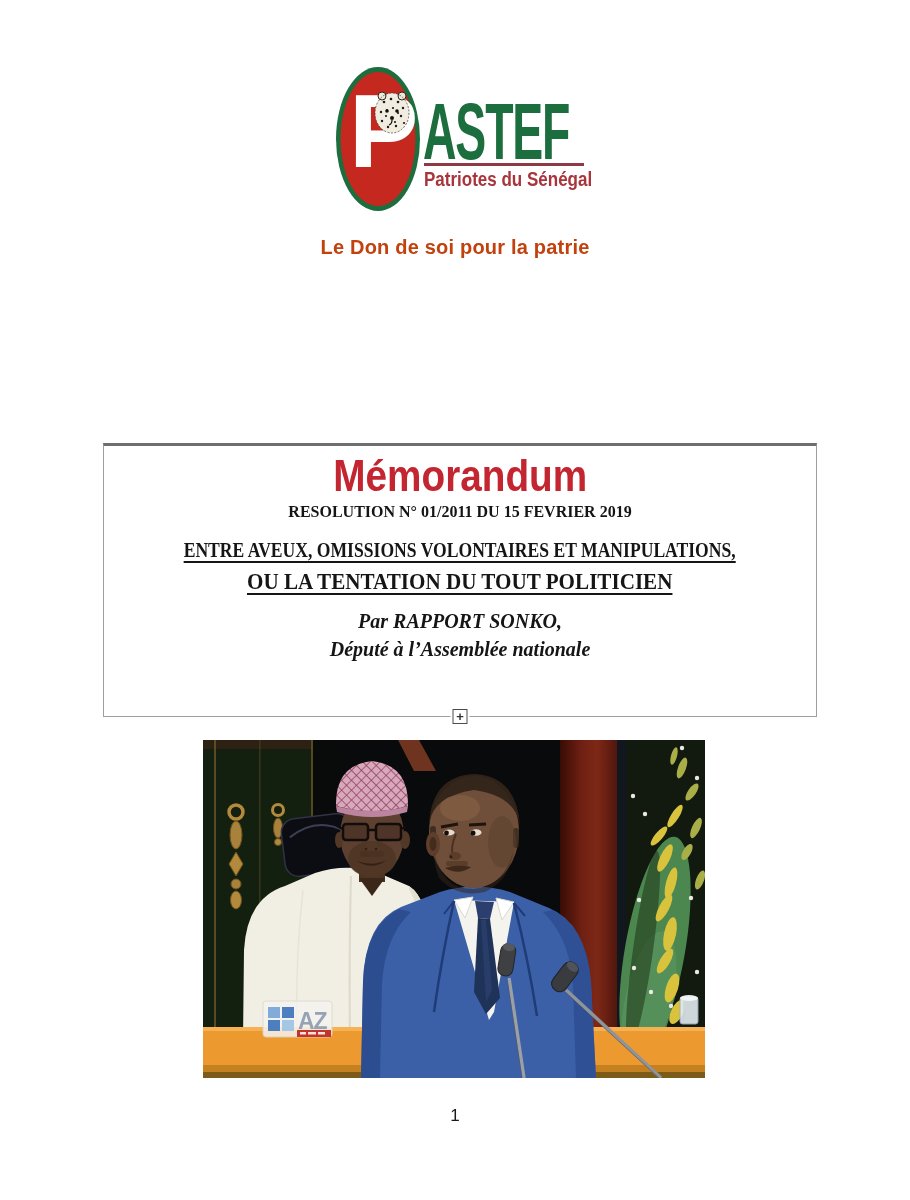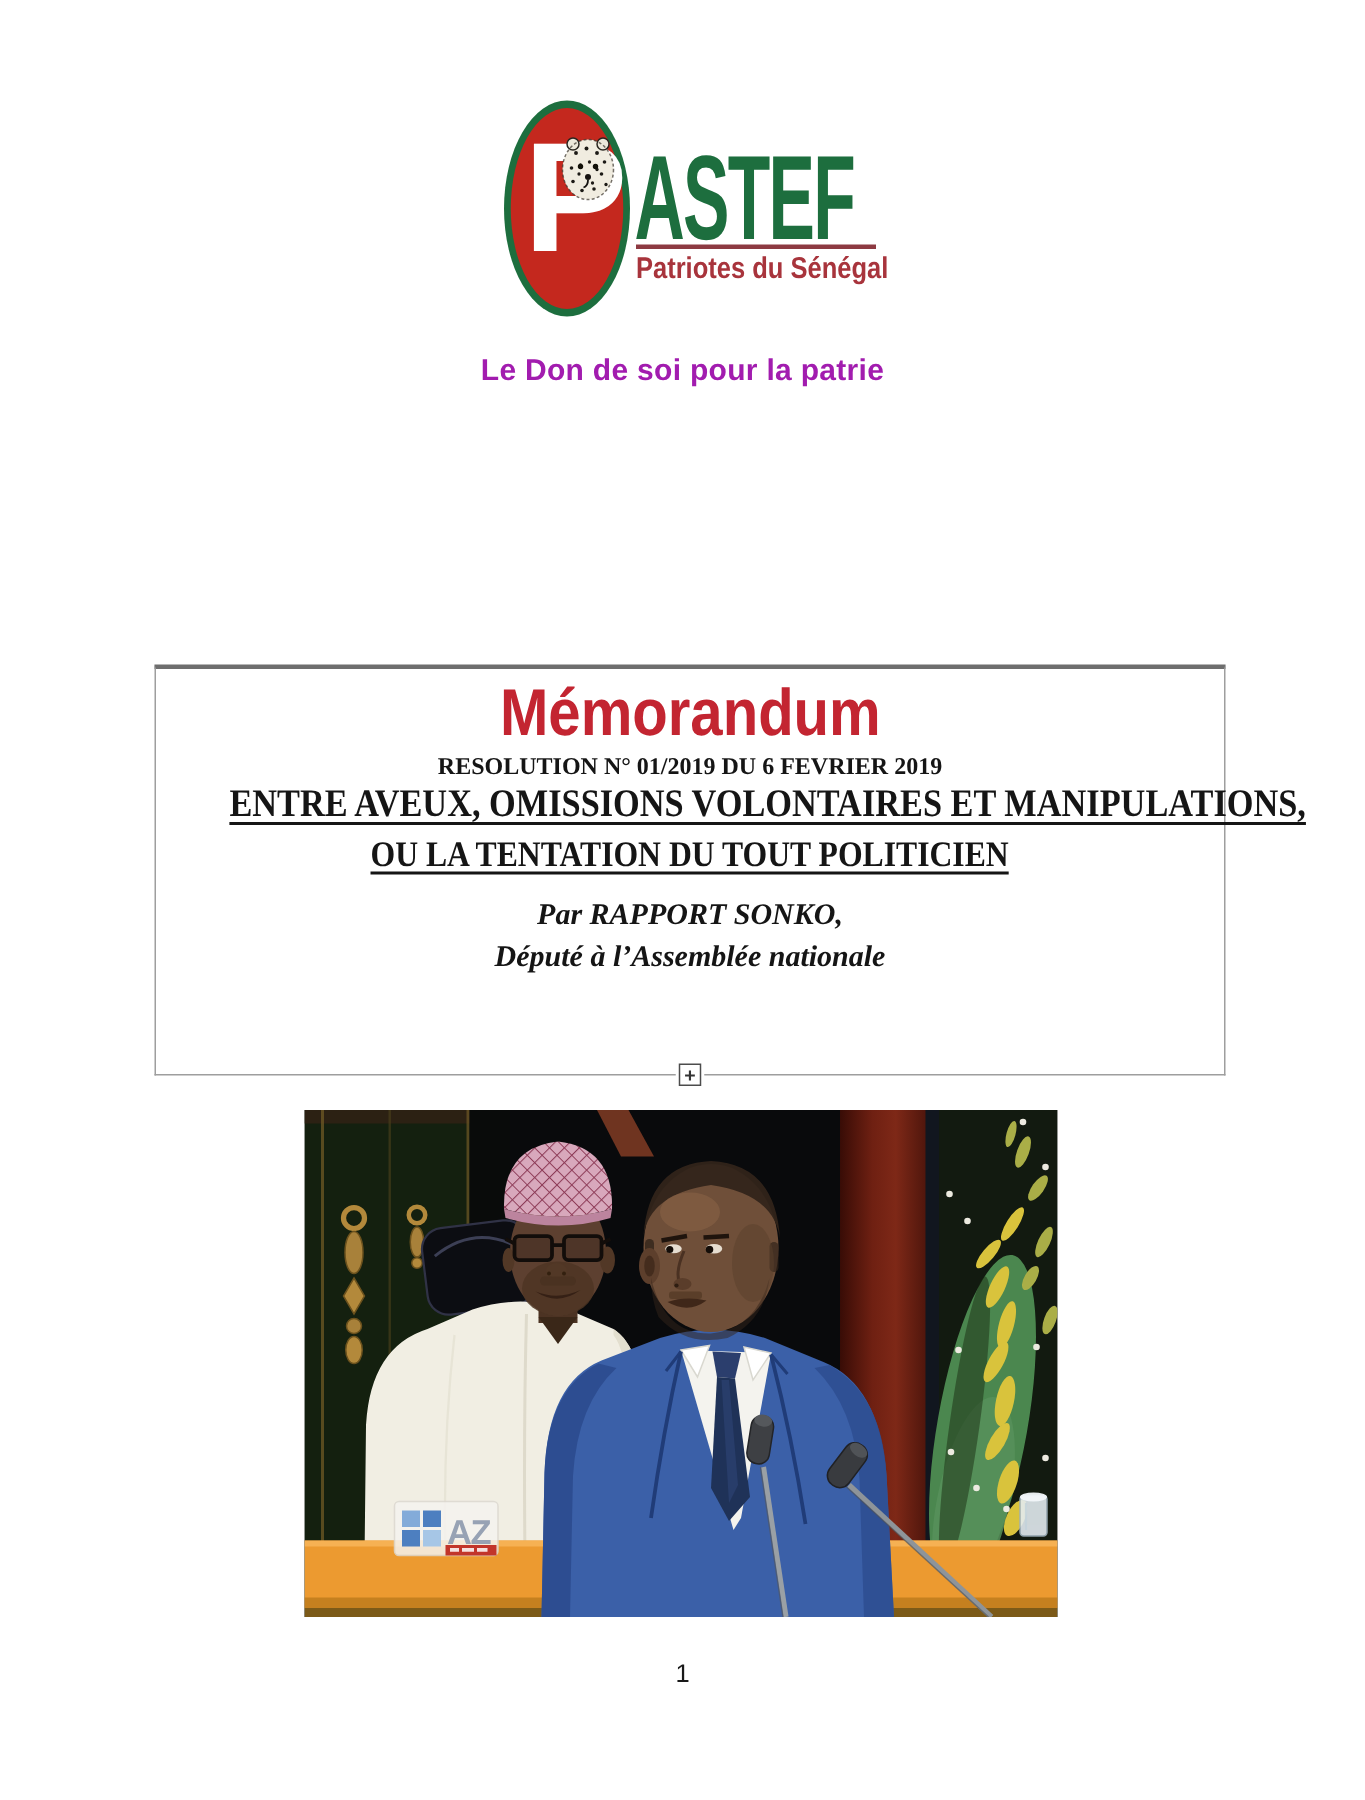--- a/index.html
+++ b/index.html
@@ -10,33 +10,33 @@
   .logo{position:absolute;left:335px;top:64px;width:260px;height:152px;}
   .emblem{position:absolute;left:0;top:2px;width:88px;height:146px;}
   .wordmark{position:absolute;left:88px;top:28px;font-size:80px;line-height:80px;font-weight:bold;
             color:#1d6e3e;letter-spacing:-2px;transform:scale(.58,1);transform-origin:left top;white-space:nowrap;}
   .logo-underline{position:absolute;left:89px;top:99px;width:160px;height:3px;background:#8d3a42;}
   .tagline{position:absolute;left:89px;top:104px;font-size:20px;font-weight:bold;color:#a8343c;
            transform:scale(.85,1);transform-origin:left top;white-space:nowrap;}
 
   
   .motto{position:absolute;left:0;top:236px;width:910px;text-align:center;
-         font-size:20px;font-weight:bold;color:#a21caf;letter-spacing:.2px;}
+         font-size:20px;font-weight:bold;color:#c2410c;letter-spacing:.2px;}
 
   
   .title-box{position:absolute;left:103px;top:443px;width:714px;height:274px;box-sizing:border-box;
              border:1px solid #9e9e9e;border-top:3px solid #6e6e6e;text-align:center;background:#fff;}
   .memo-title{margin-top:8px;font:bold 44px/1 "Liberation Sans",sans-serif;color:#c32531;}
   .memo-title span{display:inline-block;transform:scaleX(.88);}
   .serif-line{font-family:"Liberation Serif",serif;font-weight:bold;color:#151515;white-space:nowrap;}
   .box-line1{margin-top:5px;font-size:26px;line-height:1.1;}
   .box-line1 span,.box-sub span{display:inline-block;transform:scaleX(.88);
        text-decoration:underline;text-decoration-thickness:2px;text-underline-offset:4px;}
   .box-line2{margin-top:4px;font-size:16px;line-height:1.2;}
-  .box-sub1{font-size:26px;line-height:1.18;}
+  .box-sub1{margin-top:18px;font-size:20px;line-height:1.18;}
   .box-sub2{margin-top:4px;font-size:24px;line-height:1.18;text-align:center;}
   .box-byline1{margin-top:14px;font-size:20px;line-height:1.2;font-style:italic;}
   .box-byline2{margin-top:4px;font-size:20px;line-height:1.2;font-style:italic;}
   .anchor{position:absolute;left:50%;bottom:-8px;transform:translateX(-50%);
           width:13px;height:13px;background:#fff;border:1.5px solid #4c4c4c;
           box-shadow:0 0 0 2px #fff;display:flex;align-items:center;justify-content:center;
           font:bold 13px/11px "Liberation Sans",sans-serif;color:#333;}
 
   
   .photo{position:absolute;left:203px;top:740px;width:502px;height:338px;display:block;}
@@ -87,21 +87,21 @@
     <div class="logo-underline"></div>
     <div class="tagline">Patriotes du Sénégal</div>
   </div>
 
   <div class="motto">Le Don de soi pour la patrie</div>
 
   <div class="title-box">
     <div class="memo-title">
       <span>Mémorandum</span>
     </div>
-    <div class="serif-line box-line2">RESOLUTION N° 01/2019 DU 6 FEVRIER 2019</div>
+    <div class="serif-line box-line2">RESOLUTION N° 01/2011 DU 15 FEVRIER 2019</div>
     <div class="serif-line box-sub box-sub1">
       <span>ENTRE AVEUX, OMISSIONS VOLONTAIRES ET MANIPULATIONS,</span>
     </div>
     <div class="serif-line box-sub box-sub2">
       <span>OU LA TENTATION DU TOUT POLITICIEN</span>
     </div>
     <div class="serif-line box-byline1">Par RAPPORT SONKO,</div>
     <div class="serif-line box-byline2">Député à l’Assemblée nationale</div>
     <div class="anchor">
       <span>+</span>

